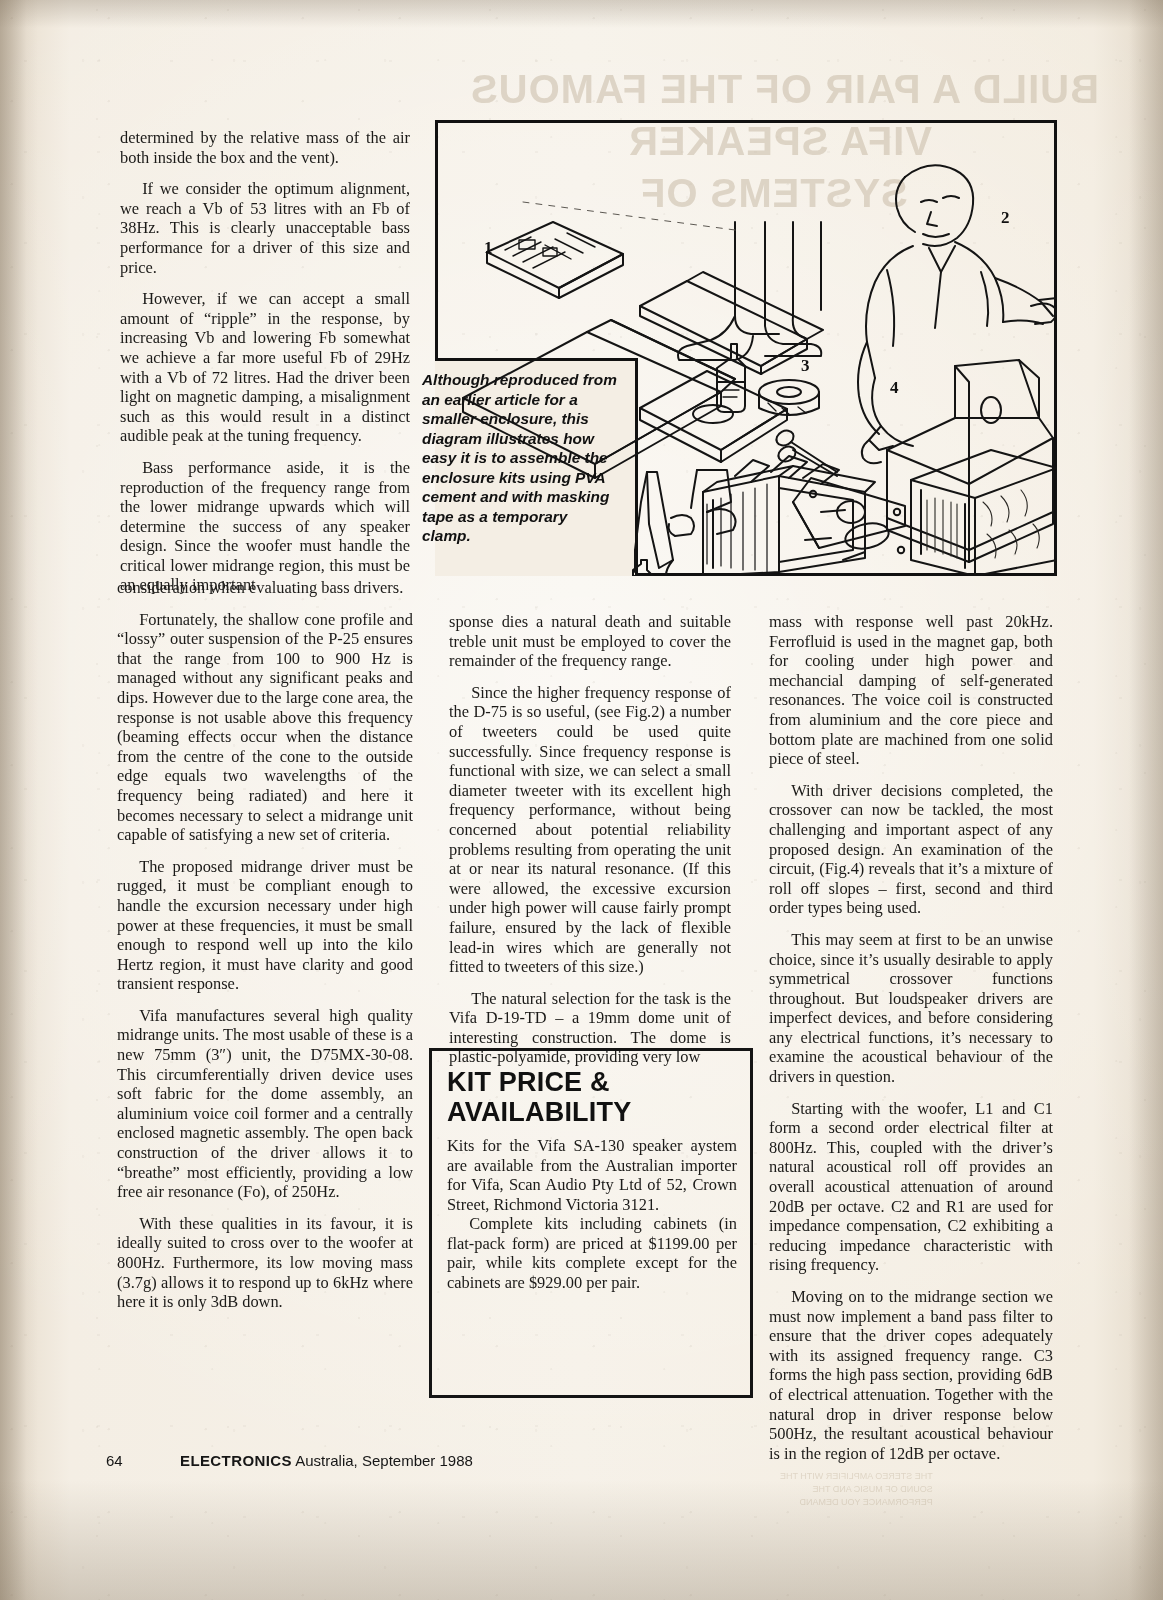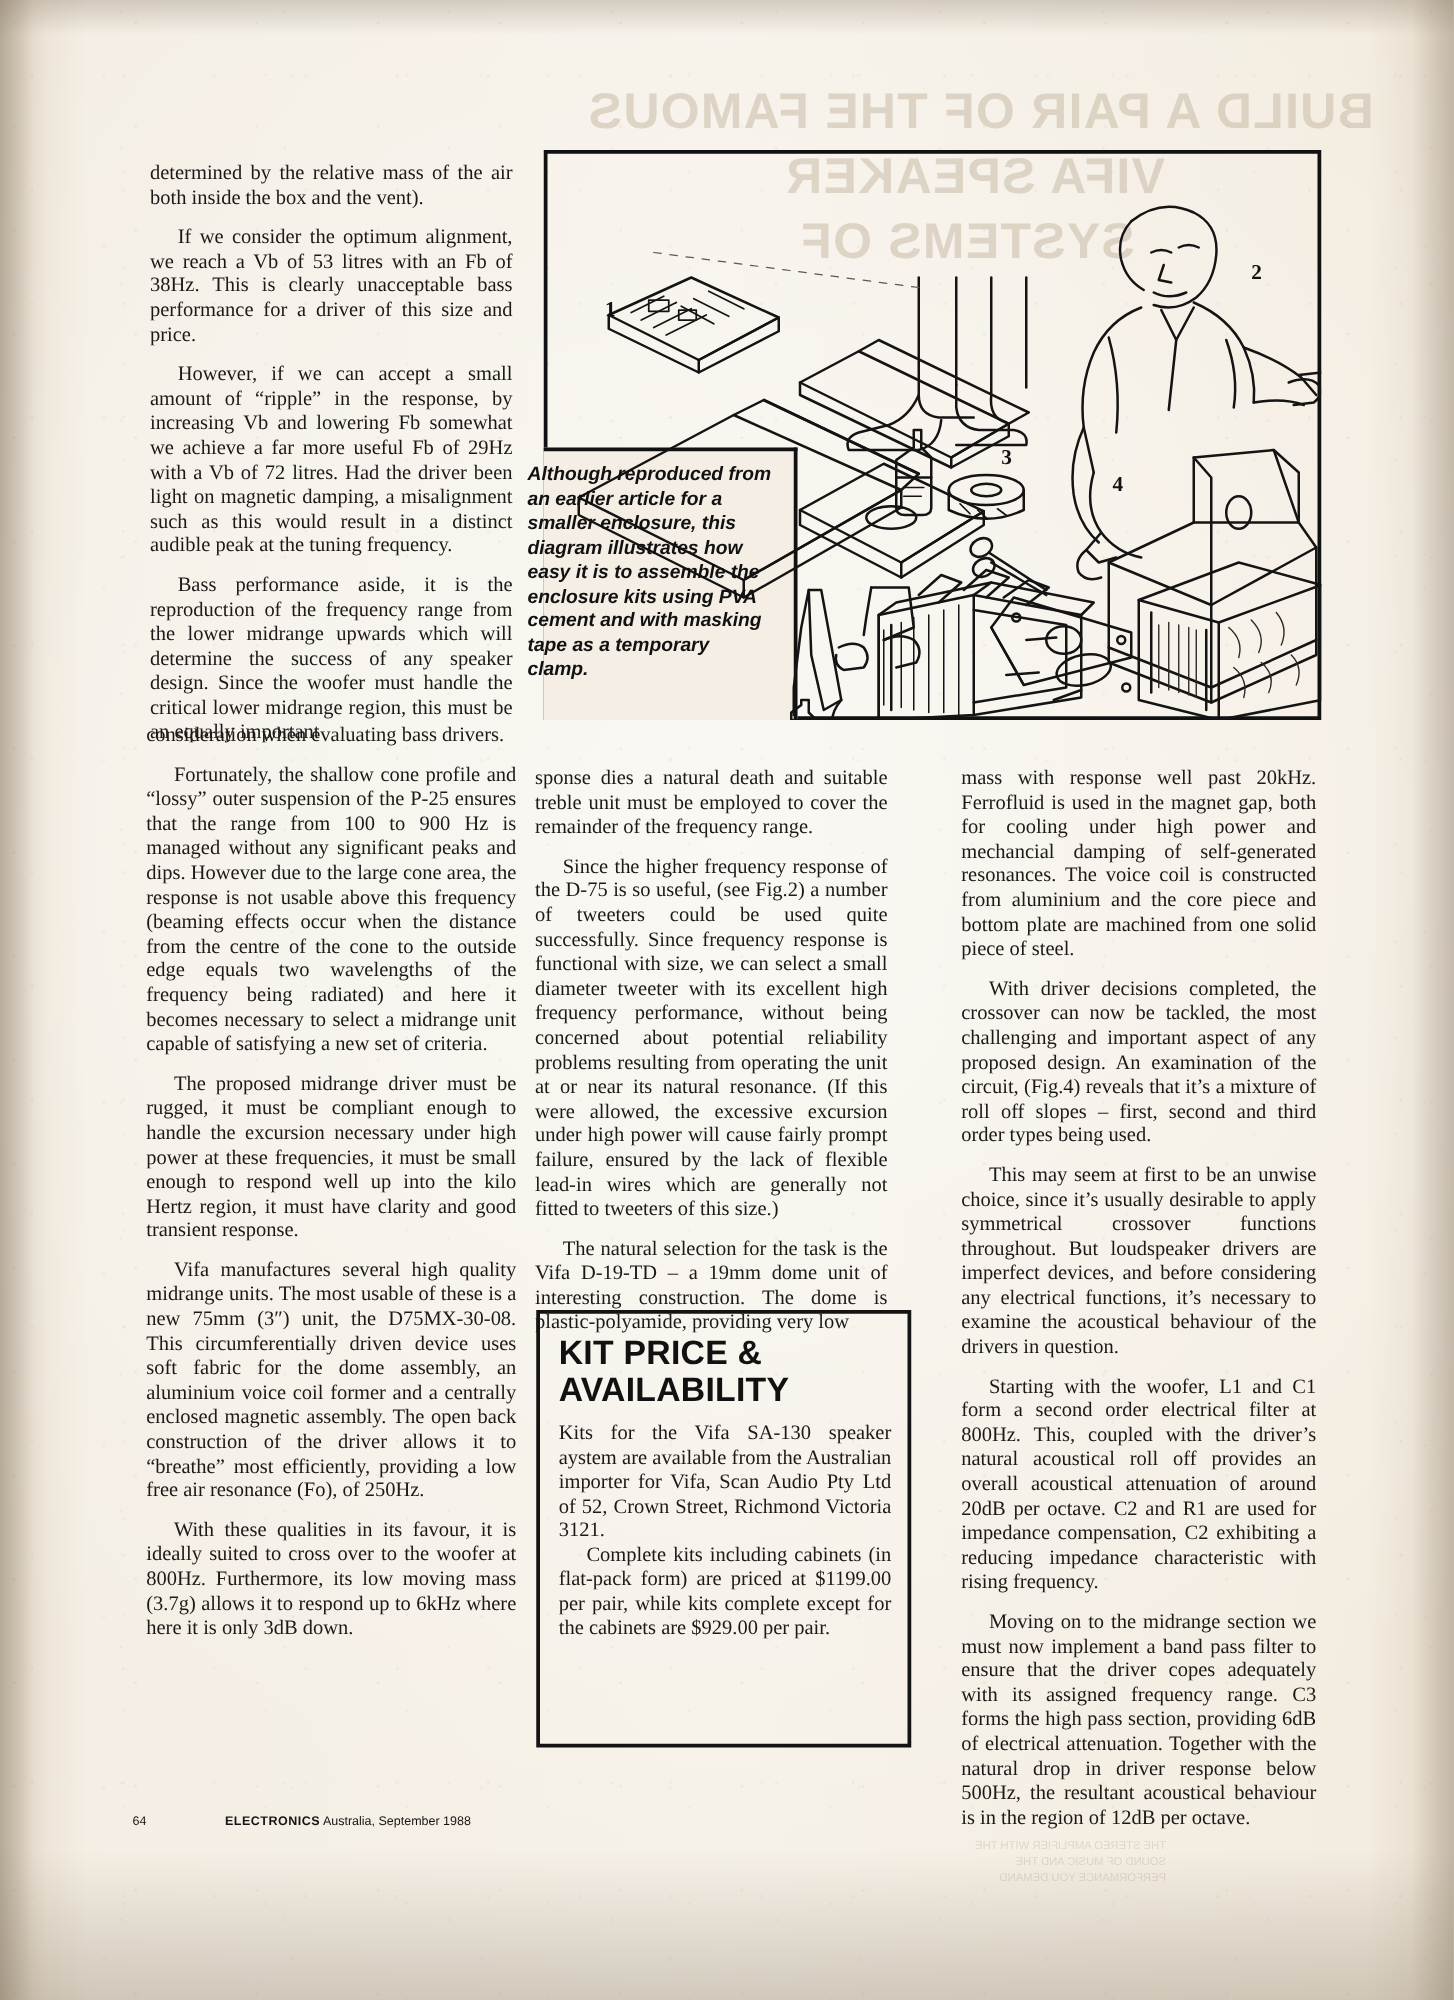--- a/index.html
+++ b/index.html
@@ -76,21 +76,21 @@
     color:#1b1a18;
     font-size:16.4px;
     line-height:19.6px;
     hyphens:none;
   }
   .col p{margin:12px;}
   .col p+p{text-indent:1.35em;}
 
   #col1-top{ left:108px; top:116px; width:314px; }
   #col1-bottom{ left:105px; top:578px; width:320px; }
-  #col2{ left:416px; top:600px; width:306px; }
+  #col2{ left:437px; top:600px; width:306px; }
   #col3{ left:757px; top:600px; width:308px; }
 
   
   #col1-bottom .resume{ margin-top:0; text-indent:0; }
 
   
   .fig-wrap{
     position:absolute;left:435px;top:120px;width:622px;height:456px;
   }
   .fig-outline{
@@ -118,21 +118,21 @@
   .caption{
     position:absolute;left:422px;top:370px;width:196px;
     font-family:"Liberation Sans",sans-serif;
     font-weight:bold;font-style:italic;
     font-size:15.4px;line-height:19.5px;
     color:#111;
   }
 
   
   .kitbox{
-    position:absolute;left:429px;top:1048px;width:300px;height:350px;
+    position:absolute;left:429px;top:1048px;width:324px;height:350px;
     border:3px solid #141414;
     box-sizing:border-box;
     padding:16px 13px 10px 15px;
     background:transparent;
   }
   .kit-title{
     font-family:"Liberation Sans",sans-serif;
     font-weight:bold;
     font-size:27px;line-height:30px;
     letter-spacing:.2px;
@@ -144,21 +144,21 @@
     font-size:16.4px;line-height:19.5px;
     text-align:justify;color:#1b1a18;
   }
   .kit-body p{margin:0;}
   .kit-body p+p{text-indent:1.35em;}
 
   
   .footer{
     position:absolute;left:106px;top:1452px;
     font-family:"Liberation Sans",sans-serif;
-    font-size:10px;color:#161616;
+    font-size:15px;color:#161616;
   }
   .footer .pg{display:inline-block;width:74px;font-weight:normal;}
   .footer .mag{font-weight:bold;letter-spacing:.4px;}
   .footer .rest{font-weight:normal;}
 </style>
 </head>
 <body>
 
 <div class="page">
 

